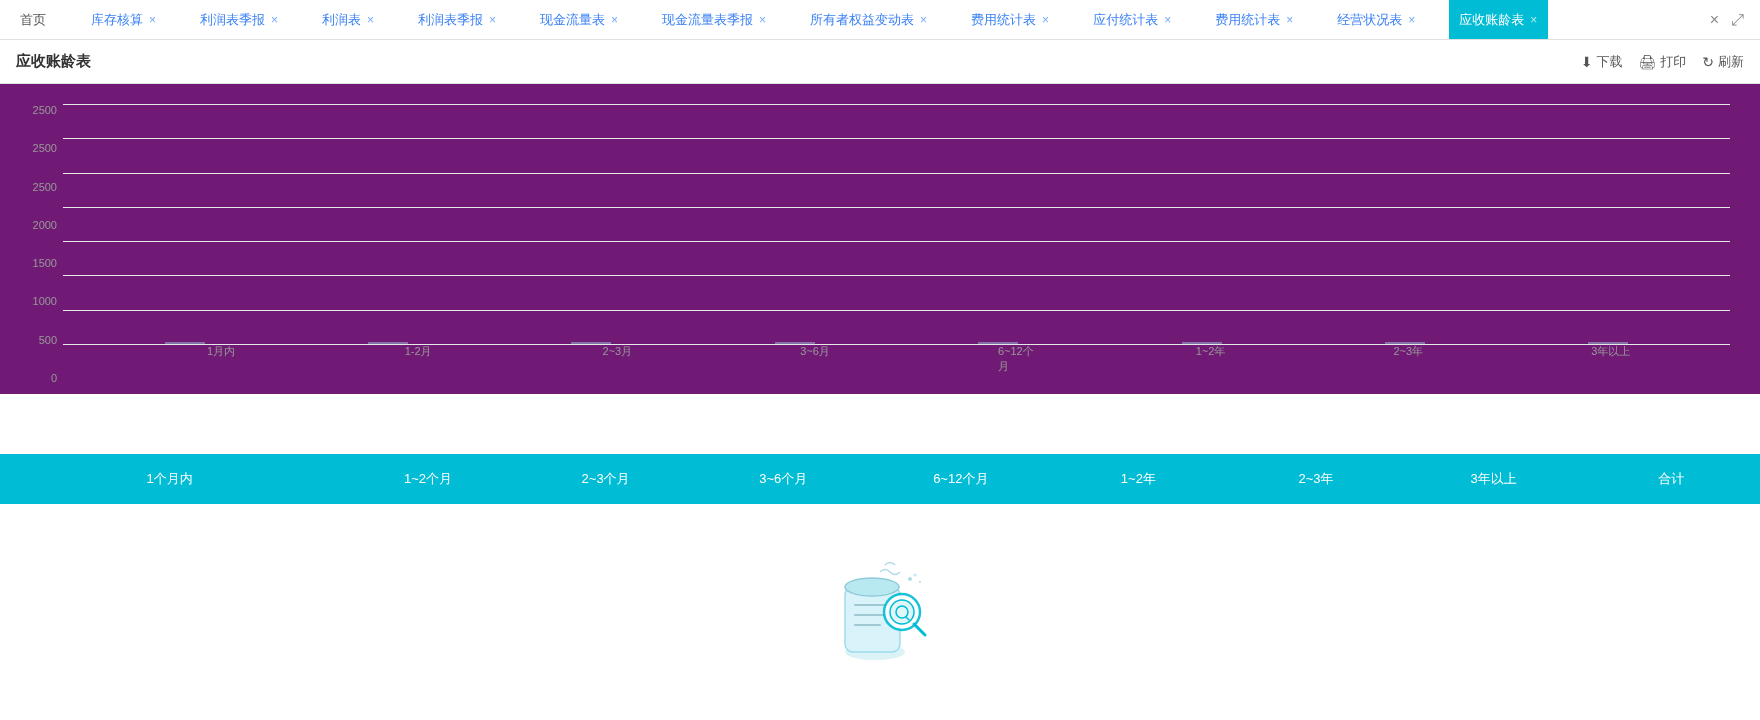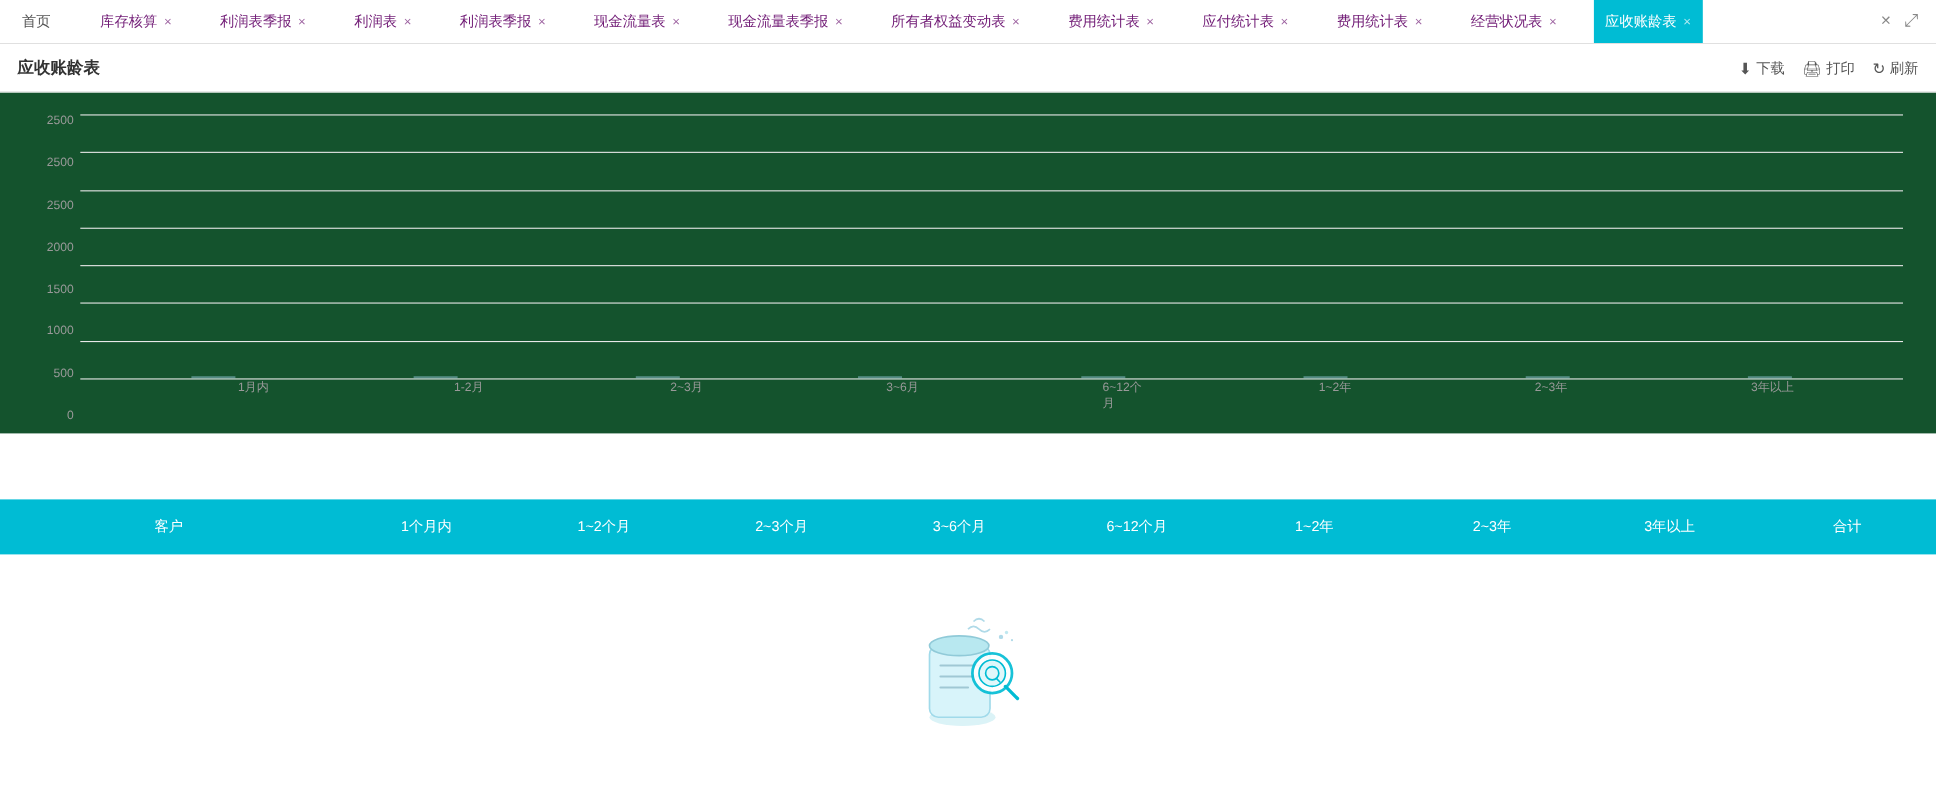--- a/index.html
+++ b/index.html
@@ -18,21 +18,21 @@
       flex-shrink: 0;
       gap: 23px;
     }
     .tab-bar::-webkit-scrollbar { display: none; }
     .tab-item {
       display: inline-flex;
       align-items: center;
       padding: 0 10px;
       height: 40px;
       cursor: pointer;
-      color: #701a75;
+      color: #3b82f6;
       font-size: 13px;
       border-right: 1px solid transparent;
       flex-shrink: 0;
     }
     .tab-item.active {
       background: #00bcd4;
       color: #fff;
     }
     .tab-item .tab-close {
       margin-left: 6px;
@@ -94,22 +94,22 @@
       background: #fff;
       margin: 0;
       height: calc(100vh - 84px);
       overflow-y: auto;
       display: flex;
       flex-direction: column;
     }
 
     
     .chart-area {
-      padding: 20px 30px 10px 28px;
-      background: #14532d;
+      padding: 20px 30px 10px 18px;
+      background: #701a75;
     }
 
     
     .chart-container {
       position: relative;
       width: 100%;
       height: 280px;
     }
 
     
@@ -373,21 +373,20 @@
           <span class="x-label">1~2年</span>
           <span class="x-label">2~3年</span>
           <span class="x-label">3年以上</span>
         </div>
       </div>
 
     </div>
   </div>
 
   <div class="table-header">
-    <div class="th-cell">客户</div>
     <div class="th-cell">1个月内</div>
     <div class="th-cell">1~2个月</div>
     <div class="th-cell">2~3个月</div>
     <div class="th-cell">3~6个月</div>
     <div class="th-cell">6~12个月</div>
     <div class="th-cell">1~2年</div>
     <div class="th-cell">2~3年</div>
     <div class="th-cell">3年以上</div>
     <div class="th-cell">合计</div>
   </div>

